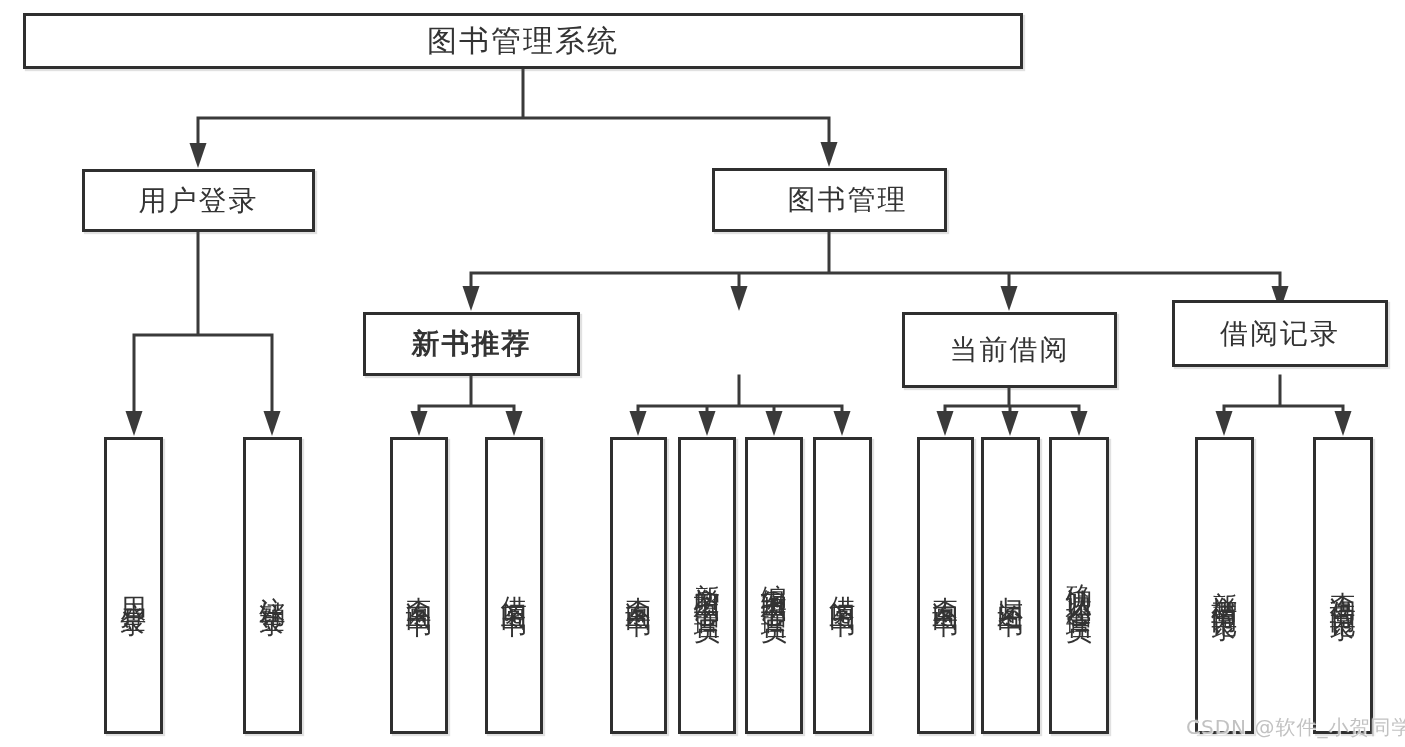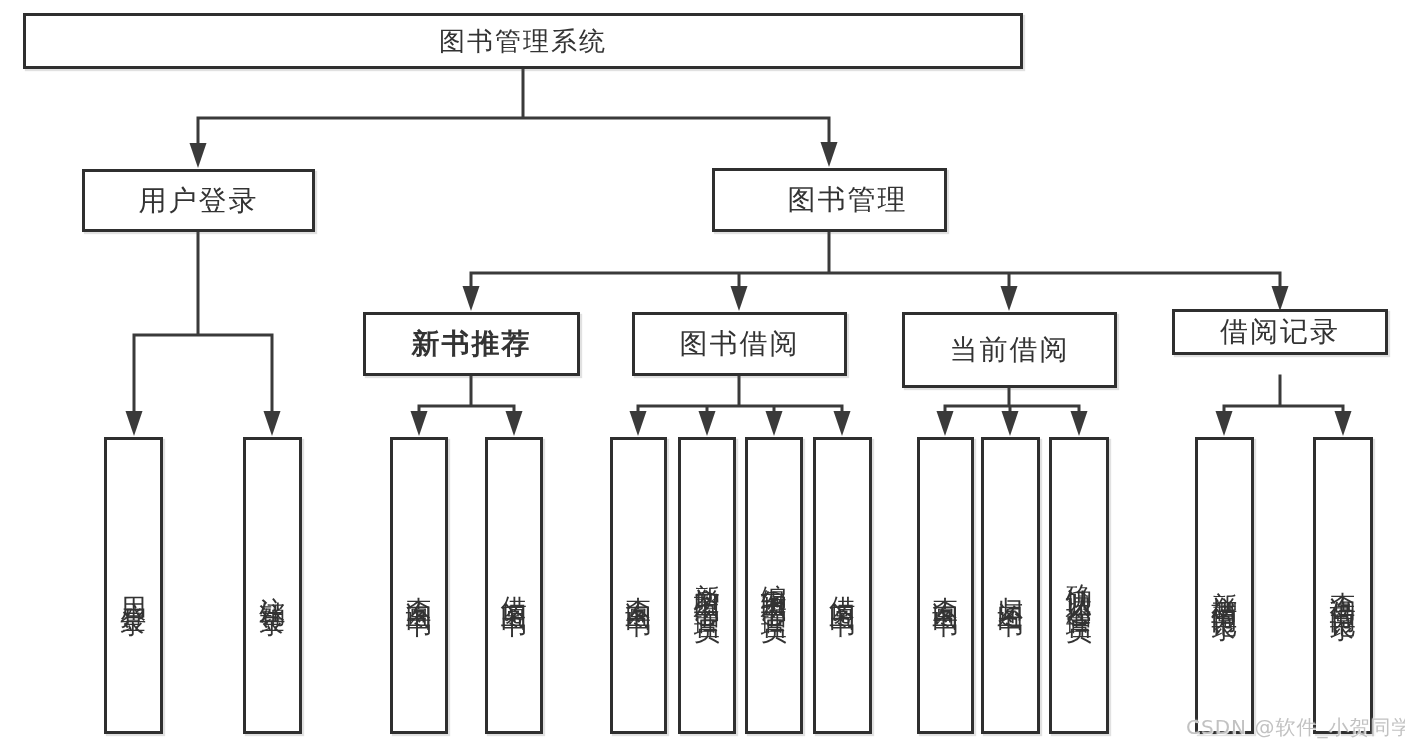--- a/index.html
+++ b/index.html
@@ -29,21 +29,21 @@
     justify-content: center;
     text-align: center;
     color: #333333;
   }
   .h-node {
     font-size: 28px;
     letter-spacing: 2px;
     white-space: nowrap;
   }
   .root-node {
-    font-size: 26px;
+    font-size: 30px;
     letter-spacing: 2px;
   }
   .leaf {
     writing-mode: vertical-rl;
     text-orientation: mixed;
     font-size: 26px;
     letter-spacing: 5px;
     line-height: 1.1;
   }
   #watermark {
@@ -102,23 +102,22 @@
       <polygon points="1334.5,411 1351.5,411 1343,436"></polygon>
     </g>
   </svg>
 
   <div class="box root-node" style="left:23px; top:13px; width:1000px; height:56px;">图书管理系统</div>
 
   <div class="box h-node" style="left:82px; top:169px; width:233px; height:63px;">用户登录</div>
   <div class="box h-node" style="left:712px; top:168px; width:235px; height:64px;padding-left:36px;">图书管理</div>
 
   <div class="box h-node" style="left:363px; top:312px; width:217px; height:64px;font-weight:bold;">新书推荐</div>
-  <div class="box h-node" style="left:632px; top:312px; width:215px; height:64px;">图书借阅</div>
   <div class="box h-node" style="left:902px; top:312px; width:215px; height:76px;">当前借阅</div>
-  <div class="box h-node" style="left:1172px; top:309px; width:216px; height:46px;">借阅记录</div>
+  <div class="box h-node" style="left:1172px; top:300px; width:216px; height:67px;">借阅记录</div>
 
   <div class="box leaf" style="left:104px; top:437px; width:59px; height:297px;">用户登录</div>
   <div class="box leaf" style="left:243px; top:437px; width:59px; height:297px;">注销登录</div>
 
   <div class="box leaf" style="left:390px; top:437px; width:58px; height:297px;">查询图书</div>
   <div class="box leaf" style="left:485px; top:437px; width:58px; height:297px;">借阅图书</div>
 
   <div class="box leaf" style="left:610px; top:437px; width:57px; height:297px;">查询图书</div>
   <div class="box leaf" style="left:678px; top:437px; width:58px; height:297px;">新增图书（管理员）</div>
   <div class="box leaf" style="left:745px; top:437px; width:58px; height:297px;">编辑图书（管理员）</div>

